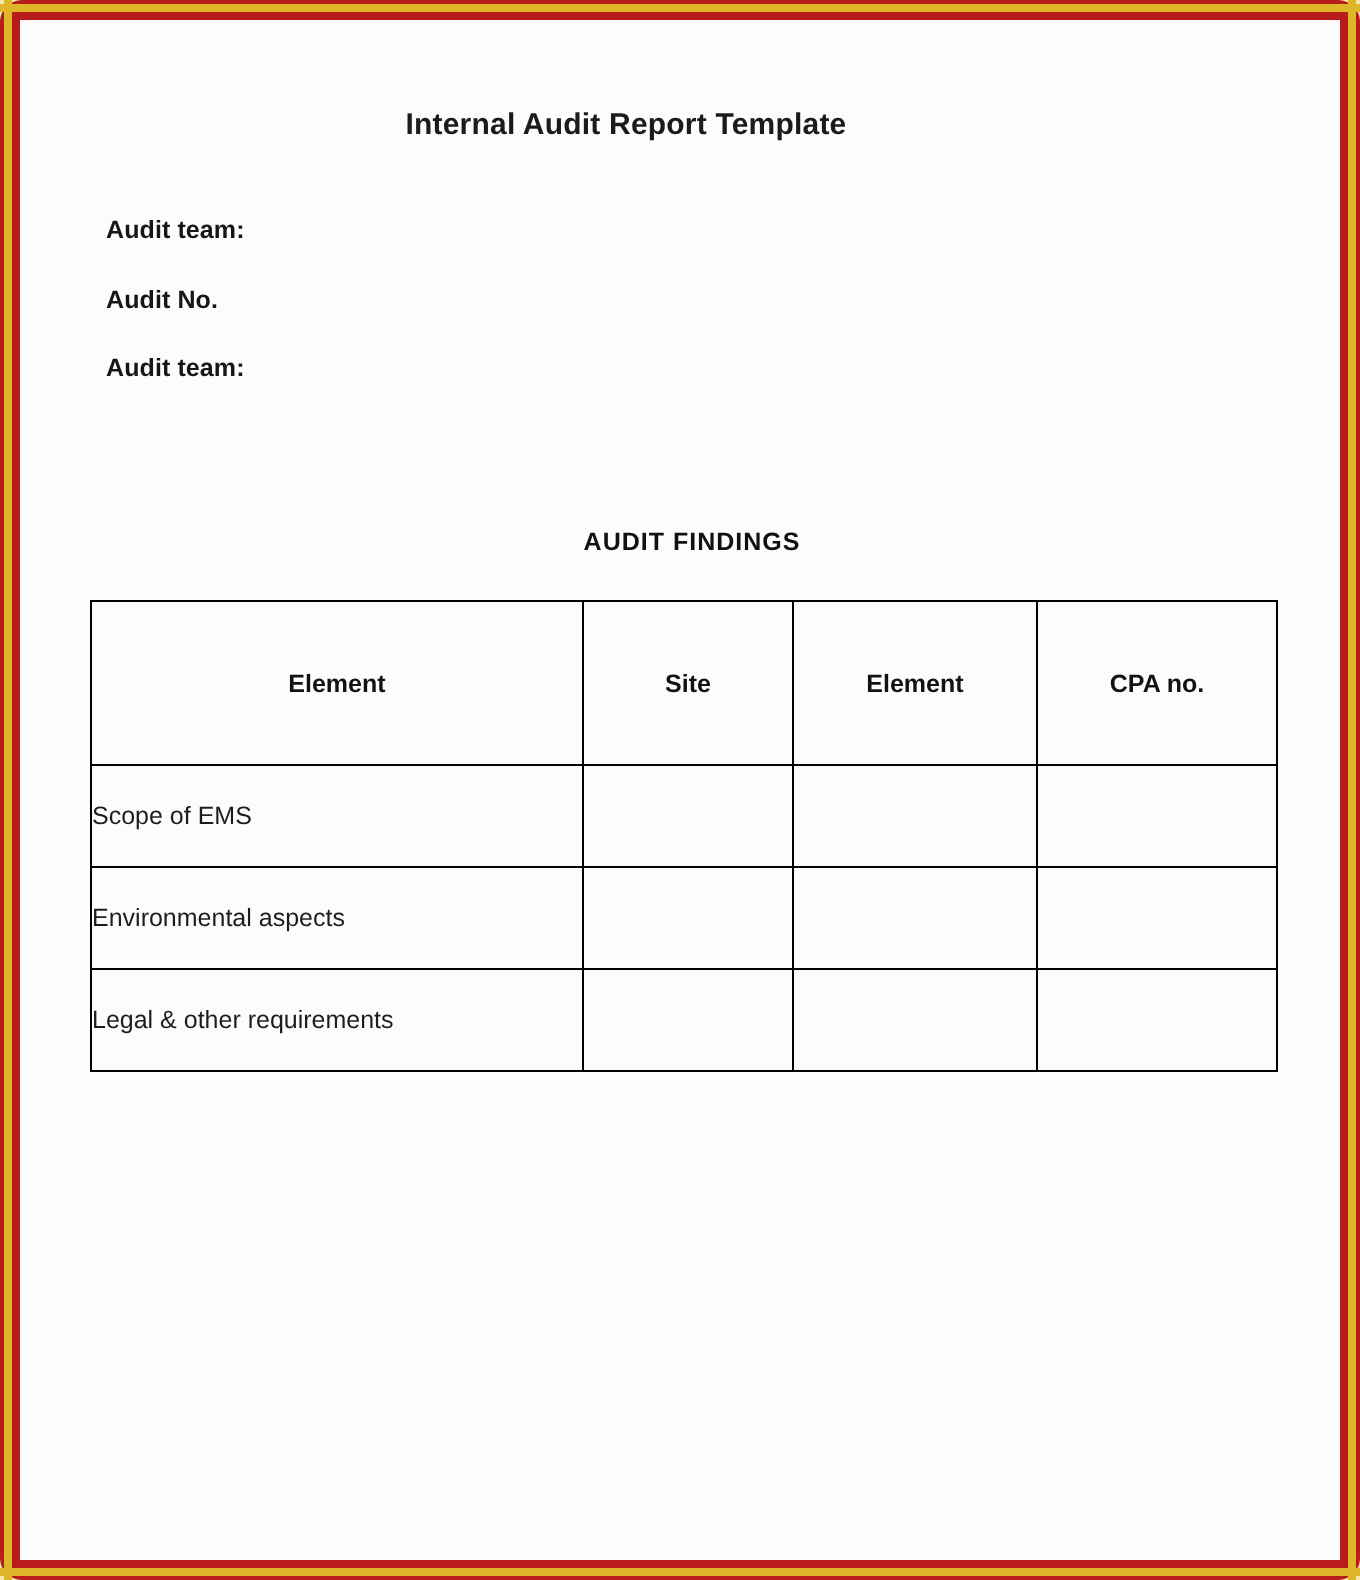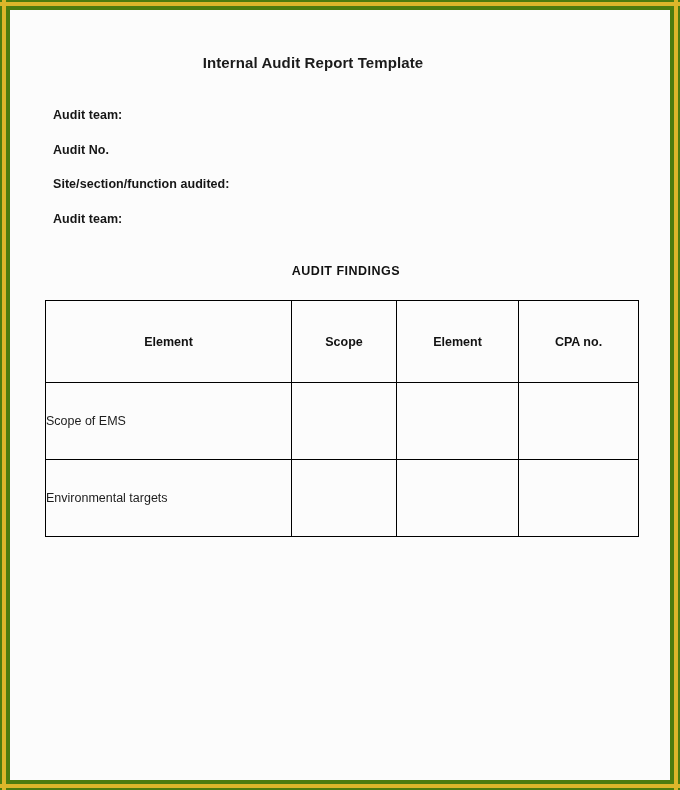--- a/index.html
+++ b/index.html
@@ -15,22 +15,23 @@
     overflow: hidden;
   }
 
   
   .frame-outer {
     position: absolute;
     left: 0;
     top: 0;
     width: 680px;
     height: 790px;
-    background: #4d7c0f;
+    background: #b91c1c;
     box-sizing: border-box;
+    border-radius: 11px;
   }
   .frame-rule-top {
     position: absolute;
     left: 0;
     top: 2px;
     width: 680px;
     height: 4px;
     background: #ddb62a;
   }
   .frame-rule-bottom {
@@ -127,21 +128,21 @@
     padding: 0;
   }
   .findings-table thead th {
     height: 82px;
     vertical-align: middle;
     font-size: 12.5px;
     font-weight: bold;
     color: #121212;
   }
   .findings-table tbody td {
-    height: 77px;
+    height: 51px;
     vertical-align: middle;
   }
   .cell-element {
     padding-left: 9px;
     font-size: 12.5px;
     font-weight: normal;
     color: #1d1d1d;
   }
   .col-element { width: 246px; }
   .col-code    { width: 105px; }
@@ -157,50 +158,55 @@
   <div class="frame-rule-left"></div>
   <div class="frame-rule-right"></div>
 
   <div class="page">
 
     <div class="doc-title">Internal Audit Report Template</div>
 
     <div class="fields">
       <div class="field-row">Audit team:</div>
       <div class="field-row">Audit No.</div>
-      <div class="field-row">Site/section/function audited:</div>
       <div class="field-row">Audit team:</div>
     </div>
 
     <div class="section-heading">AUDIT FINDINGS</div>
 
     <table class="findings-table">
       <colgroup>
         <col class="col-element">
         <col class="col-code">
         <col class="col-find">
         <col class="col-cpa">
       </colgroup>
       <thead>
         <tr>
           <th>Element</th>
-          <th>Scope</th>
+          <th>Site</th>
           <th>Element</th>
           <th>CPA no.</th>
         </tr>
       </thead>
       <tbody>
         <tr>
           <td class="cell-element">Scope of EMS</td>
           <td></td>
           <td></td>
           <td></td>
         </tr>
         <tr>
-          <td class="cell-element">Environmental targets</td>
+          <td class="cell-element">Environmental aspects</td>
+          <td></td>
+          <td></td>
+          <td></td>
+        </tr>
+        <tr>
+          <td class="cell-element">Legal &amp; other requirements</td>
           <td></td>
           <td></td>
           <td></td>
         </tr>
       </tbody>
     </table>
 
   </div>
 </div>
 

